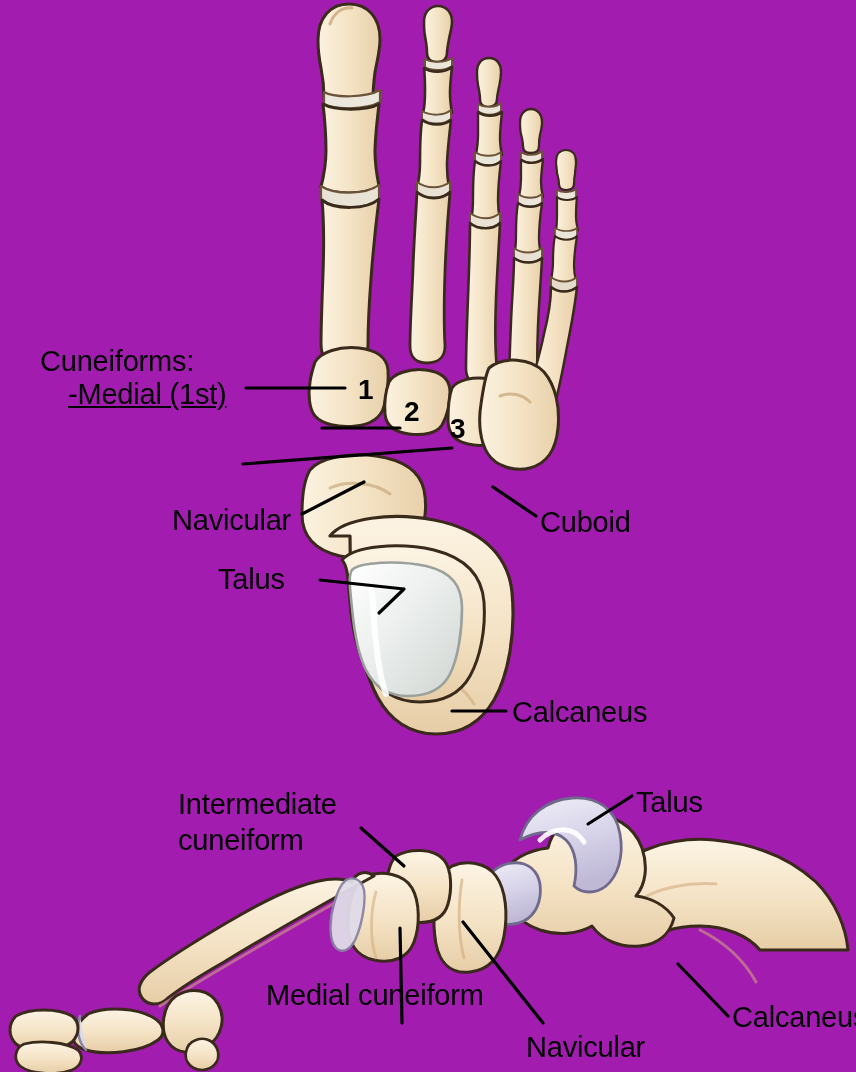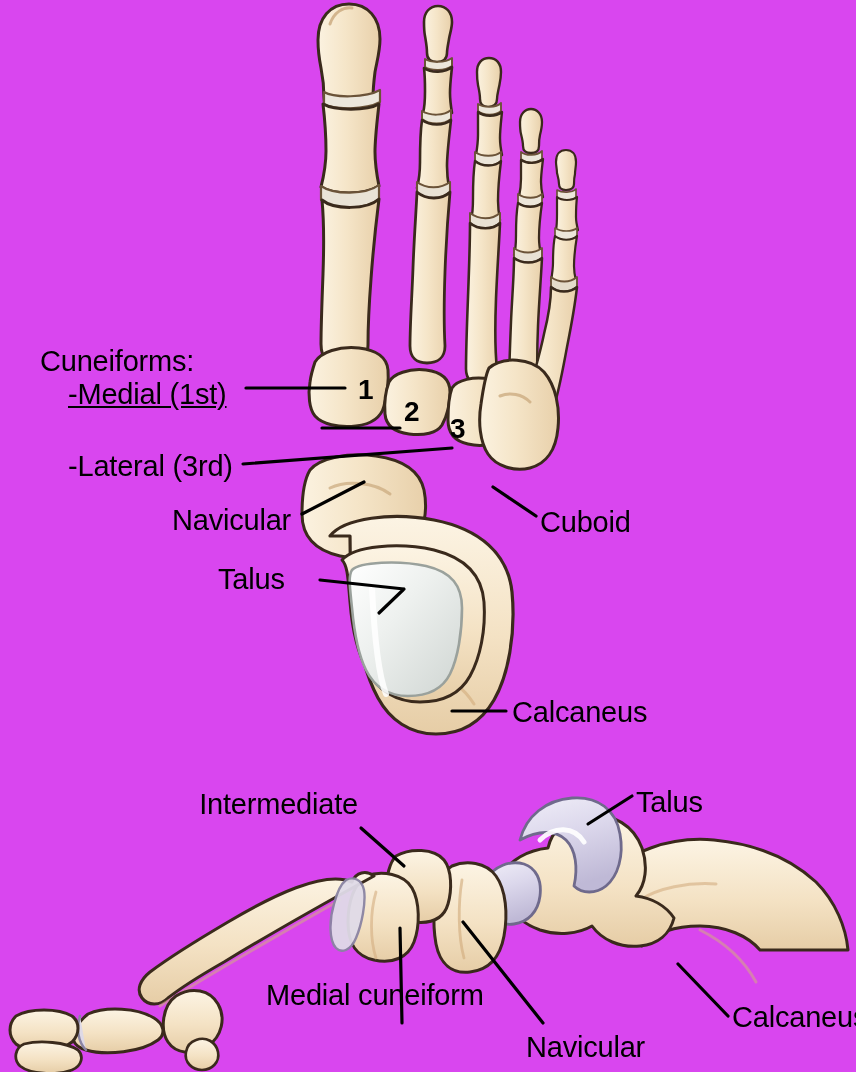--- a/index.html
+++ b/index.html
@@ -4,32 +4,32 @@
 <title>Foot Skeleton Anatomy</title>
 <style>
   html,body{margin:0;padding:0;background:#ffffff;}
   body{
     width:856px;height:1072px;
     font-family:"Liberation Sans", sans-serif;
     color:#000;
     overflow:hidden;
     position:relative;
   }
-  #stage{position:relative;width:856px;height:1072px;background:#d946ef;}
+  #stage{position:relative;width:856px;height:1072px;background:#a21caf;}
   svg.figure{position:absolute;left:0;top:0;width:856px;height:1072px;display:block;}
   .lbl{
     position:absolute;
     font-family:"Liberation Sans", sans-serif;
     font-size:29px;
     line-height:34px;
     color:#000;
     white-space:nowrap;
     letter-spacing:-0.2px;
   }
-  .lbl.center{text-align:right;white-space:normal;}
+  .lbl.center{text-align:left;white-space:normal;}
   .num{
     position:absolute;
     font-family:"Liberation Sans", sans-serif;
     font-weight:bold;
     font-size:28px;
     color:#000;
   }
 </style>
 </head>
 <body>
@@ -323,36 +323,36 @@
       <line x1="543" y1="1023" x2="463" y2="922"></line>
       <line x1="728" y1="1016" x2="678" y2="964"></line>
     </g>
   </svg>
 
   <div class="lbl" style="left:40px;top:344px;">Cuneiforms:</div>
 
   <div class="lbl" style="left:68px;top:377px;text-decoration:underline;">-Medial (1st)</div>
 
 
-  <div class="lbl" style="left:68px;top:449px;">-Lateral (3rd)</div>
 
   <div class="lbl" style="left:172px;top:503px;">Navicular</div>
 
   <div class="lbl" style="left:218px;top:562px;">Talus</div>
 
   <div class="lbl" style="left:540px;top:505px;text-align:center;">Cuboid</div>
 
   <div class="lbl" style="left:512px;top:695px;">Calcaneus</div>
 
   <div class="num" style="left:358px;top:374px;">1</div>
   <div class="num" style="left:404px;top:396px;">2</div>
   <div class="num" style="left:450px;top:413px;">3</div>
 
   <div class="lbl center" style="left:178px;top:786px;width:180px;line-height:36px;">
     <span>Intermediate</span><br>
+    <span>cuneiform</span>
   </div>
 
   <div class="lbl" style="left:636px;top:785px;">Talus</div>
 
   <div class="lbl" style="left:266px;top:978px;">Medial cuneiform</div>
 
   <div class="lbl" style="left:526px;top:1030px;">Navicular</div>
 
   <div class="lbl" style="left:732px;top:1000px;">Calcaneus</div>
 

